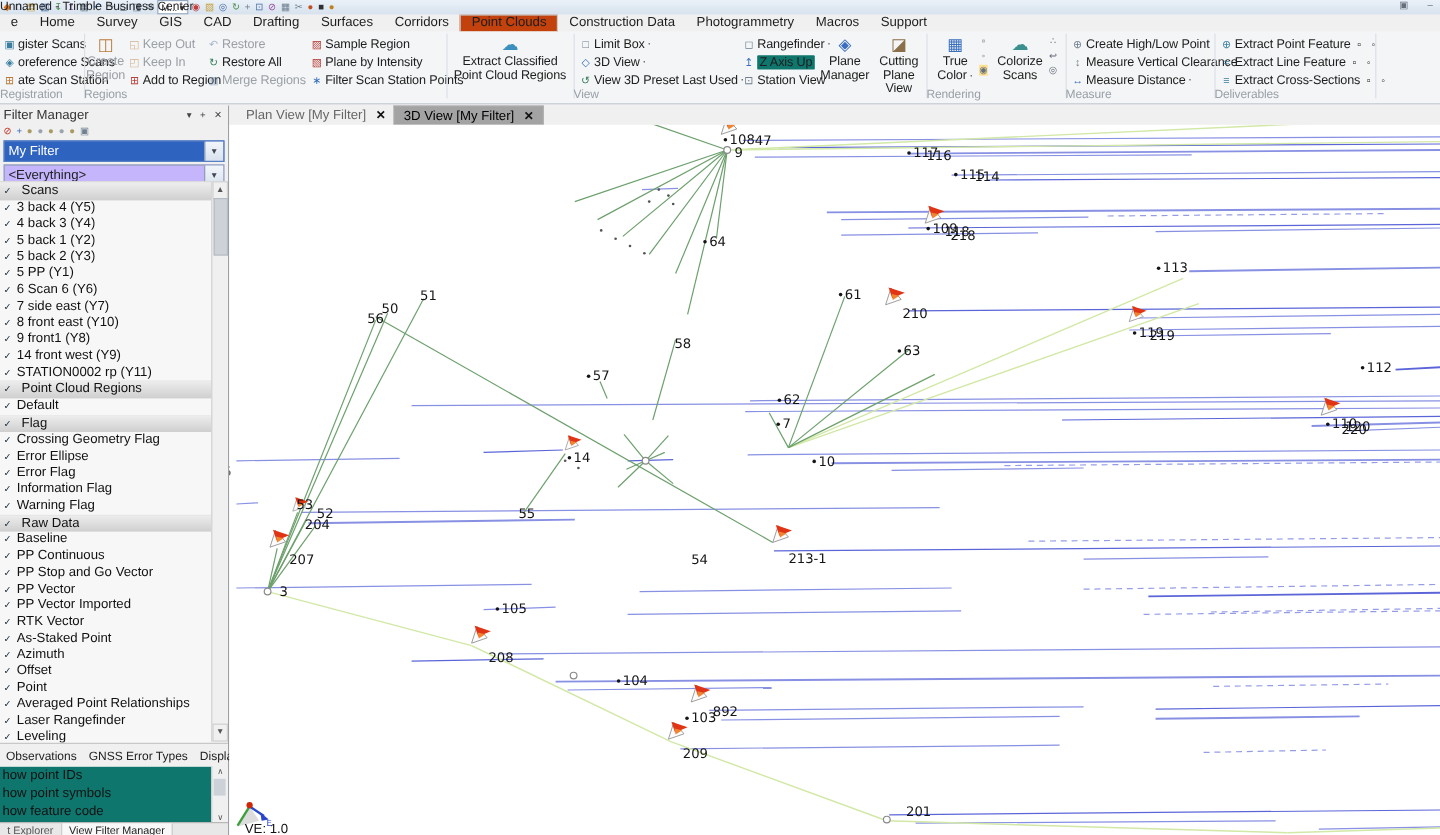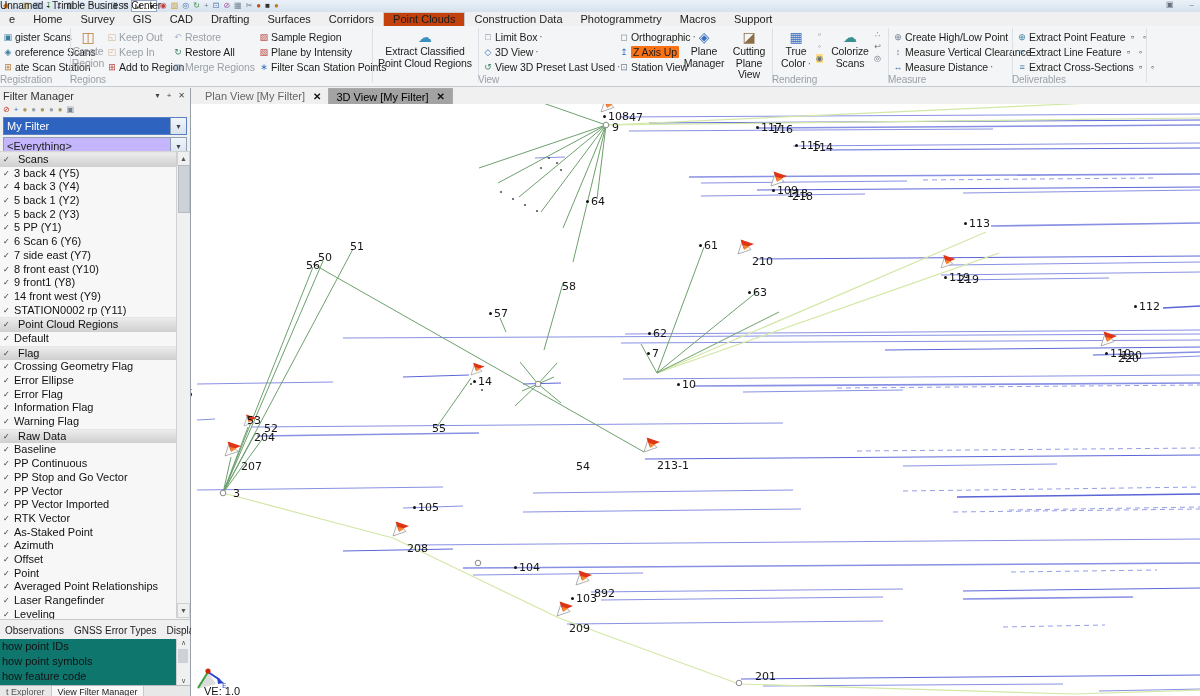--- a/index.html
+++ b/index.html
@@ -24,21 +24,21 @@
   .rgroup{position:absolute;top:0;height:60px}
   .gsep{position:absolute;top:2px;height:54px;width:1px;background:#dbe0e6}
   .glabel{position:absolute;bottom:1px;left:0;width:100%;text-align:left;font-size:10px;color:#9aa0a8;white-space:nowrap}
   .rcol{position:absolute;top:3px;display:flex;flex-direction:column}
   .rbtn{display:flex;align-items:center;height:15px;white-space:nowrap;color:#1d1d1d;cursor:default}
   .rbtn.dis{color:#9a9fa6}
   .rbtn.dis .ric{opacity:.55}
   .ric{font-size:9px;width:12px;text-align:center;margin-right:1px;flex:none}
   .ric.trail{width:10px;margin-left:2px;margin-right:0}
   .rmenu{color:#555;margin-left:2px;font-size:10px}
-  .hl{background:#f97316;padding:0 2px;border-radius:1px}
+  .hl{background:#0f766e;padding:0 2px;border-radius:1px}
   .bigbtn{position:absolute;top:3px;display:flex;flex-direction:column;align-items:center;
     text-align:center;font-size:10.5px;line-height:11.5px;color:#1d1d1d;cursor:default}
   .bigbtn.dis{color:#9a9fa6}
   .bigic{font-size:14px;line-height:17px}
   .minicol{position:absolute;top:4px;display:flex;flex-direction:column;gap:3px;font-size:8px;color:#67707c;text-align:center}
   .minicol .mhl{background:#fce08c}
   
   .sidebar{position:absolute;left:0;top:88px;width:190px;height:608px;background:#f0f0f0;border-right:1px solid #9aa0a8}
   .shead{height:15px;display:flex;align-items:center;font-size:11px;color:#333;padding-left:3px}
   .shead-ics{margin-left:auto;display:flex;gap:7px;padding-right:5px;font-size:8px;color:#444}
@@ -235,21 +235,21 @@
         </div>
         <div class="rbtn">
           <span class="ric" style="color: rgb(58, 127, 95);">↺</span>
           <span>View 3D Preset Last Used</span>
           <span class="rmenu">·</span>
         </div>
       </div>
     <div class="rcol" id="view-col2" style="left:140px">
         <div class="rbtn">
           <span class="ric" style="color: rgb(112, 128, 144);">◻</span>
-          <span>Orthographic</span>
+          <span>Rangefinder</span>
           <span class="rmenu">·</span>
         </div>
         <div class="rbtn">
           <span class="ric" style="color: rgb(58, 111, 191);">↥</span>
           <span class="hl">Z Axis Up</span>
         </div>
         <div class="rbtn">
           <span class="ric" style="color: rgb(112, 128, 144);">⊡</span>
           <span>Station View</span>
         </div>

